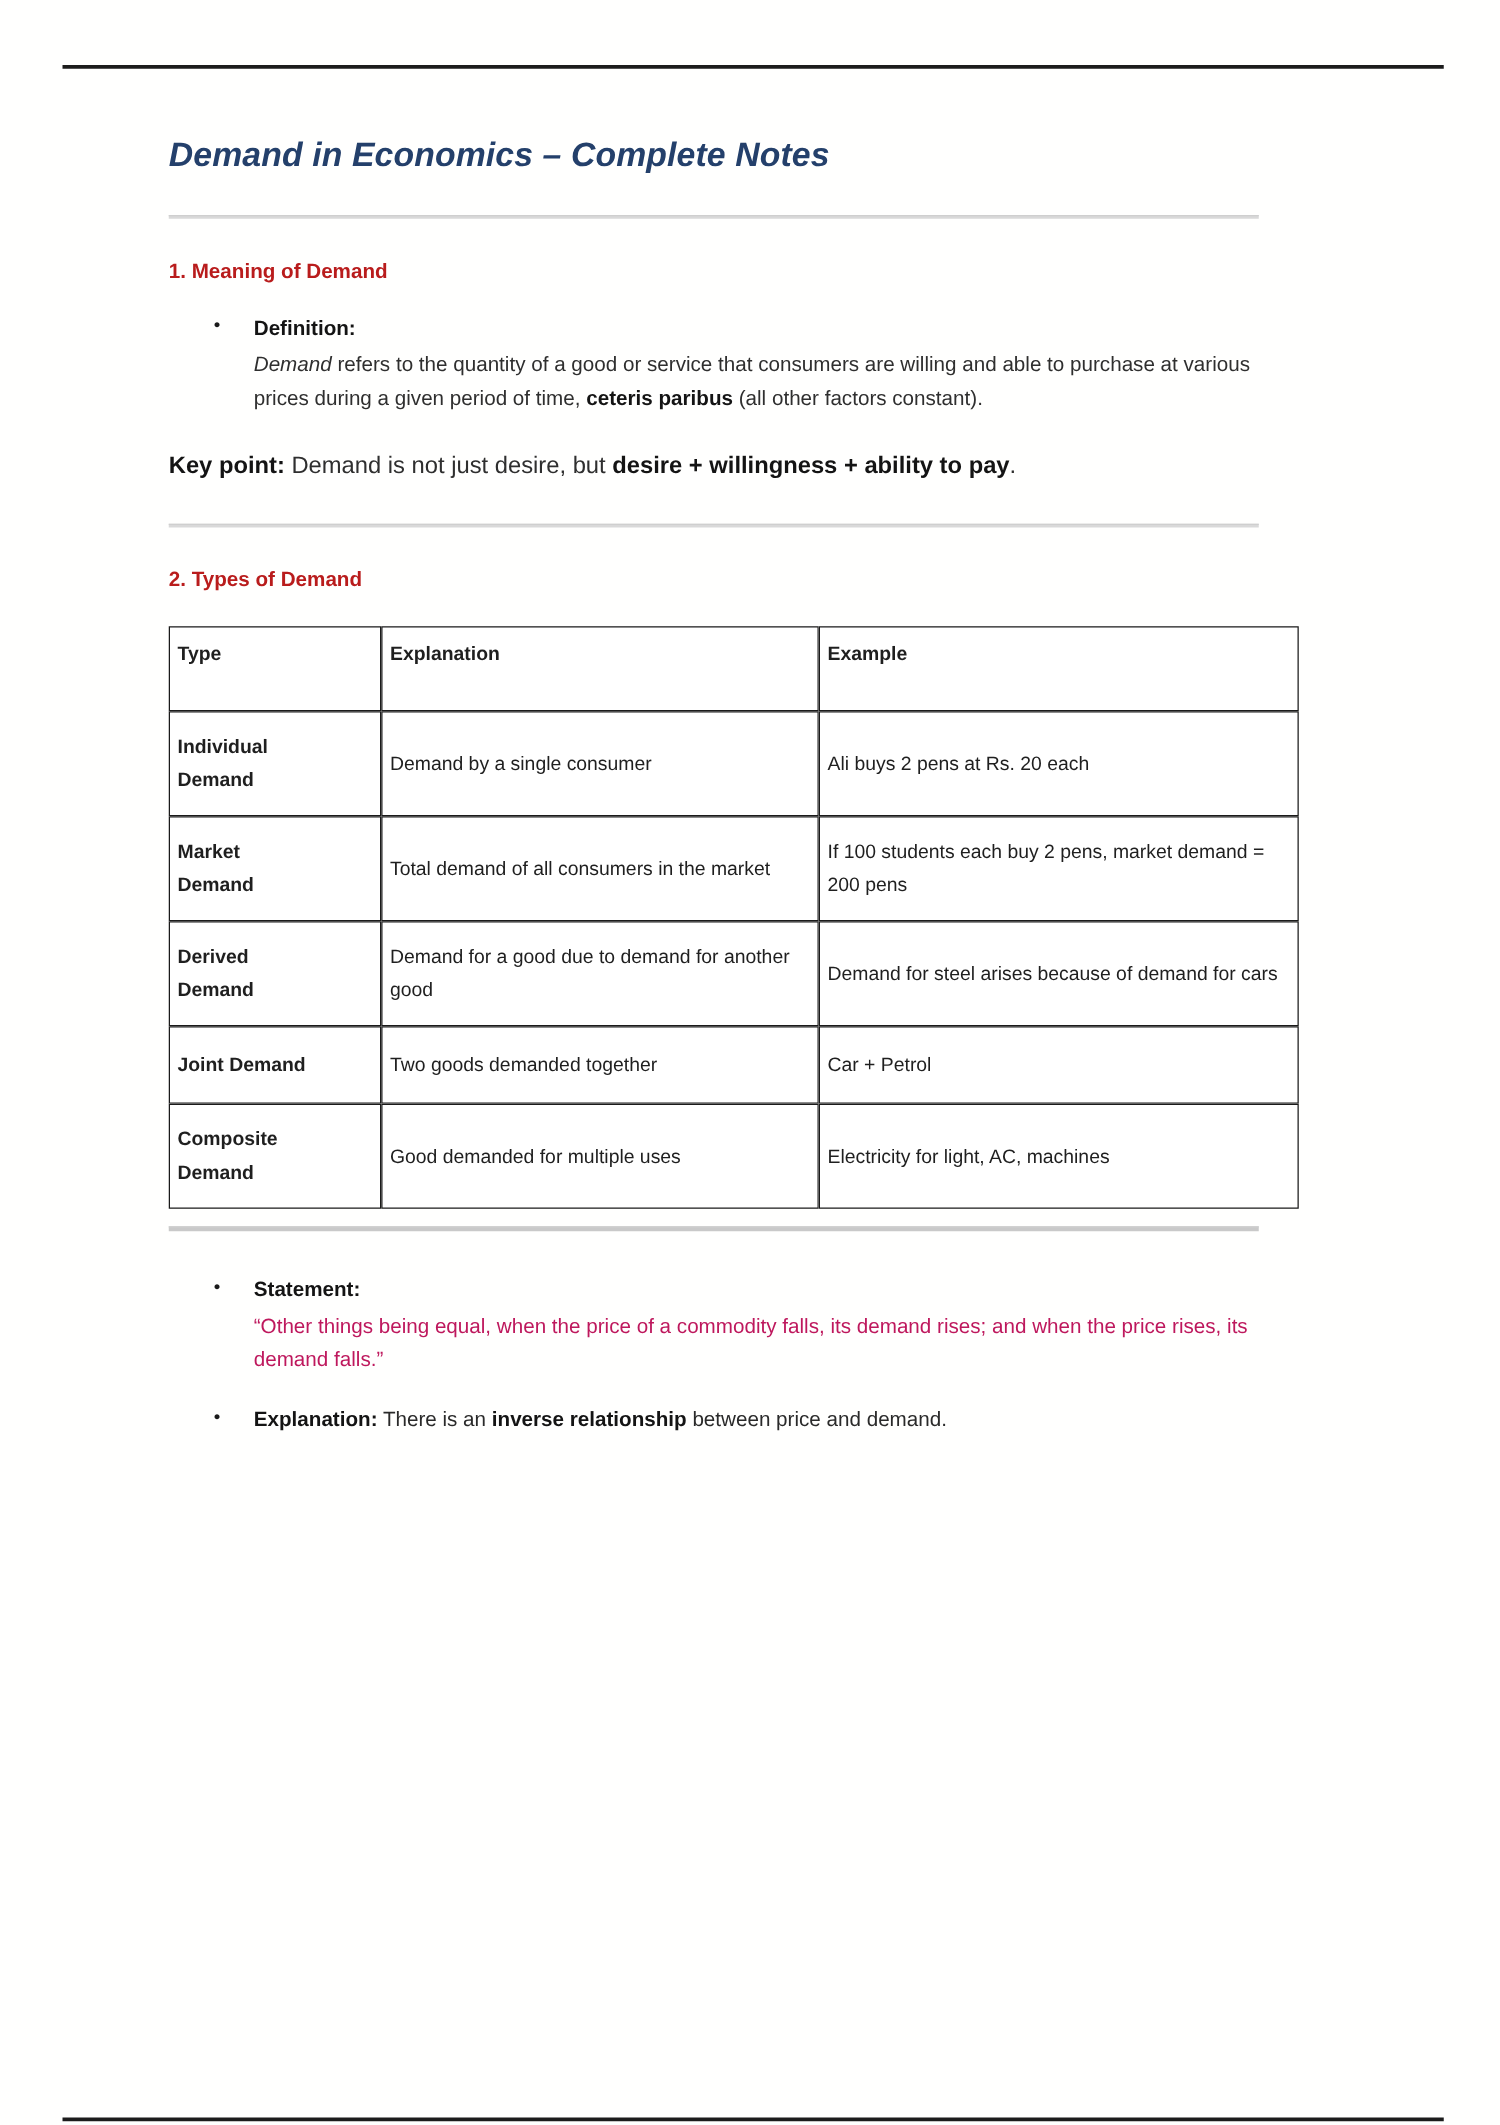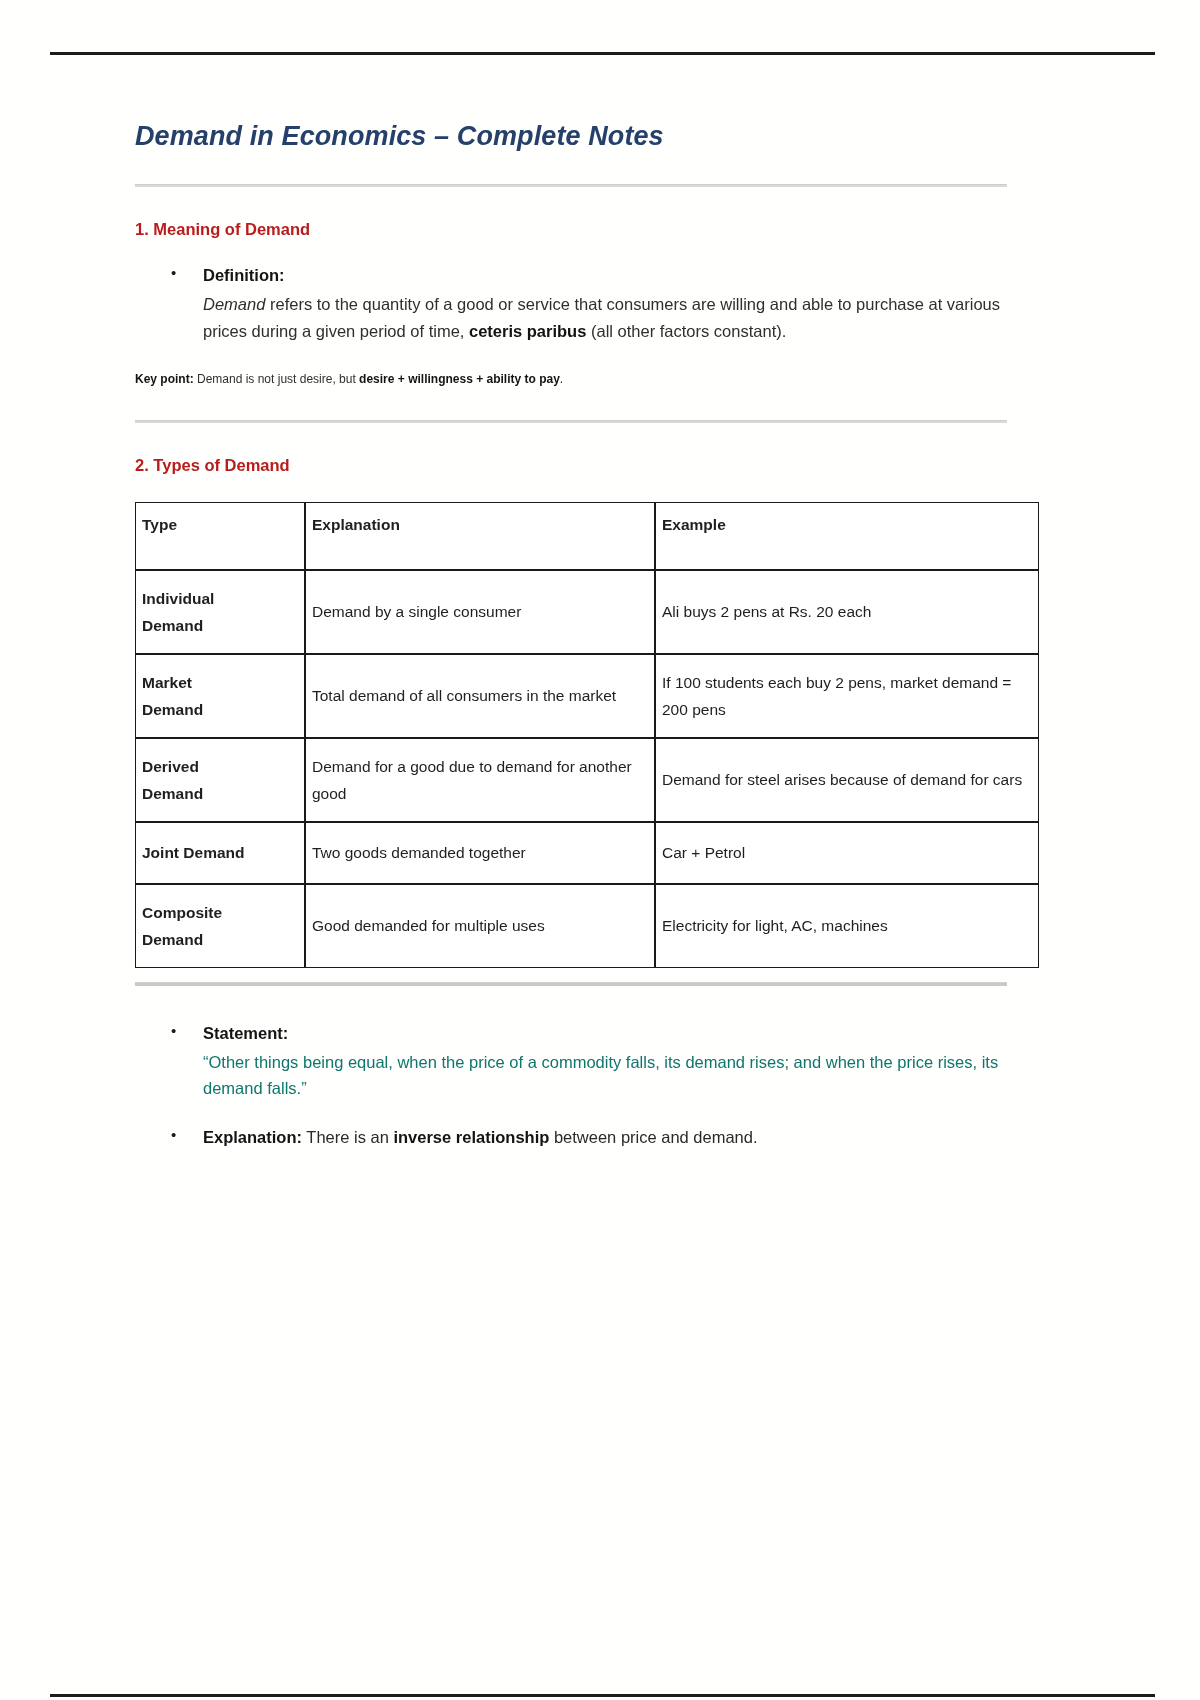--- a/index.html
+++ b/index.html
@@ -29,21 +29,21 @@
     width: 1105px;
     height: 3px;
     background: #1c1c1c;
   }
   .edge-rule.top { top: 52px; }
   .edge-rule.bottom { top: 1694px; }
 
   .content {
     position: absolute;
     left: 135px;
-    top: 120px;
+    top: 108px;
     width: 872px;
   }
 
   h1.doc-title {
     font-size: 27px;
     font-weight: bold;
     font-style: italic;
     color: #24406b;
     letter-spacing: 0.1px;
     margin: 0 0 0 0;
@@ -106,21 +106,21 @@
     display: block;
     margin-top: 2px;
     font-size: 16.5px;
     line-height: 1.62;
     color: #2f2f2f;
     max-width: 800px;
   }
 
   .keypoint {
     margin-top: 26px;
-    font-size: 12px;
+    font-size: 19px;
     line-height: 1.6;
     color: #2f2f2f;
   }
 
   
   .types-table-wrap { margin-top: 26px; }
   table.types {
     border-collapse: separate;
     border-spacing: 0;
     width: 870px;
@@ -149,21 +149,21 @@
   table.types tr.r-short td { height: 40px; }
   .cell-stack { display: block; }
   .cell-stack span { display: block; }
 
   .sec3 { margin-top: 34px; }
   .sec3 ul.bullets > li { margin-top: 22px; }
   .quote-body {
     display: block;
     margin-top: 2px;
     font-weight: normal;
-    color: #0f766e;
+    color: #be185d;
   }
 </style>
 </head>
 <body>
 
 <div class="page">
 
   <div class="edge-rule top"></div>
   <div class="edge-rule bottom"></div>
 

